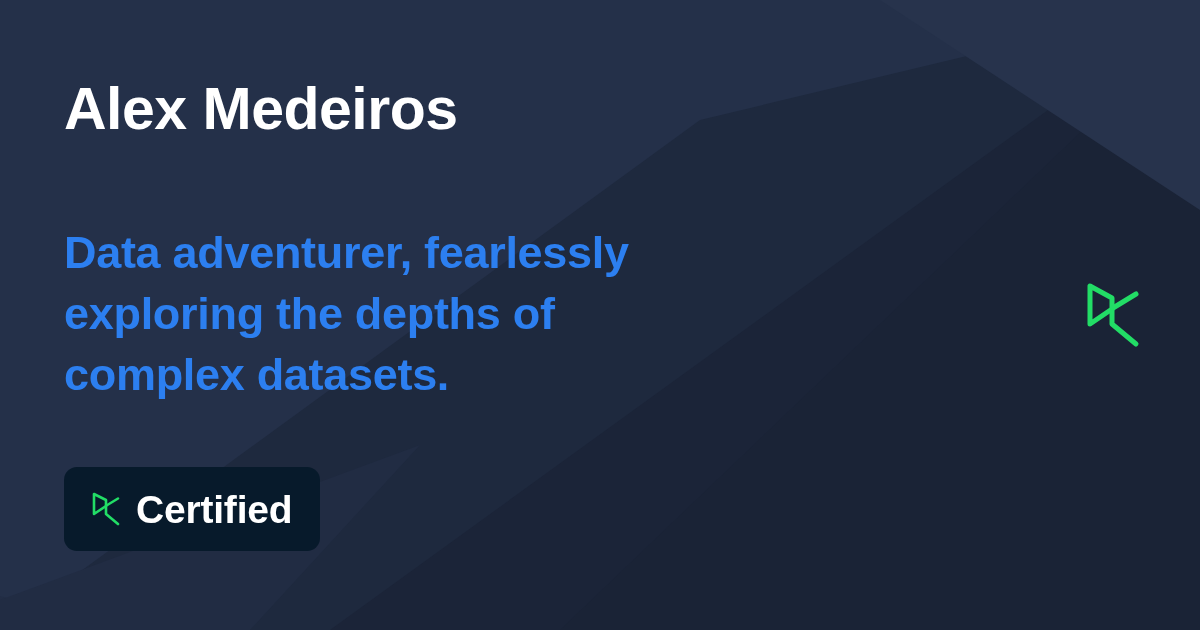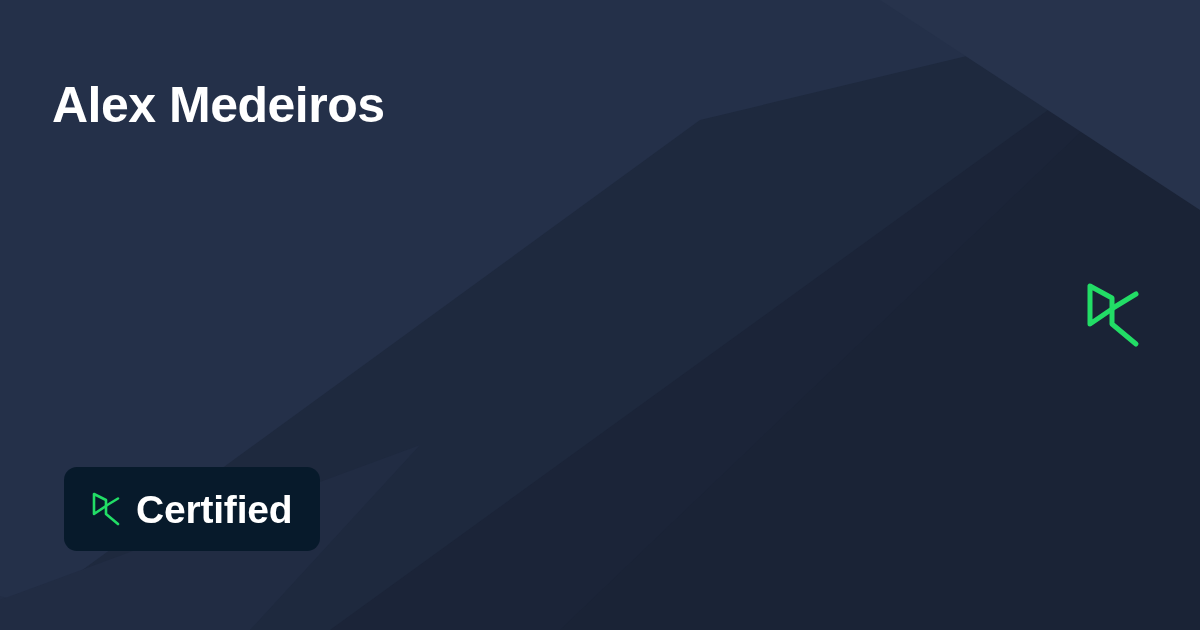--- a/index.html
+++ b/index.html
@@ -38,24 +38,24 @@
     position: absolute;
     left: 0;
     top: 0;
     width: 1200px;
     height: 630px;
     z-index: 3;
   }
 
   .profile-name {
     position: absolute;
-    left: 52px;
+    left: 64px;
     top: 78px;
     margin: 0;
-    font-size: 50px;
+    font-size: 59px;
     line-height: 1.08;
     font-weight: bold;
     letter-spacing: -0.5px;
     color: #ffffff;
     font-family: "Liberation Sans", sans-serif;
     white-space: nowrap;
   }
 
   .profile-tagline {
     position: absolute;
@@ -127,20 +127,21 @@
       <polygon points="1200,0 1200,210 880,0" fill="#27334c"></polygon>
       <polygon points="0,630 0,596 120,630" fill="#222d45"></polygon>
       <polygon points="0,630 0,600 420,445 250,630" fill="#212c43"></polygon>
     </svg>
   </div>
 
   <div class="content">
 
     <h1 class="profile-name">Alex Medeiros</h1>
 
+    <p class="profile-tagline">Data adventurer, fearlessly exploring the depths of complex datasets.</p>
 
     <div class="cert-badge">
       <span class="cert-badge-logo">
         <svg viewBox="0 0 30 34" xmlns="http://www.w3.org/2000/svg" aria-hidden="true">
           <g fill="none" stroke="#22dd66" stroke-width="2.6" stroke-linecap="round" stroke-linejoin="round">
             <path d="M2 2 L2 22 L14 14 L14 8 Z"></path>
             <path d="M14 14 L14 22 L26 32"></path>
             <path d="M14.5 13.5 L26 6.5"></path>
           </g>
         </svg>

